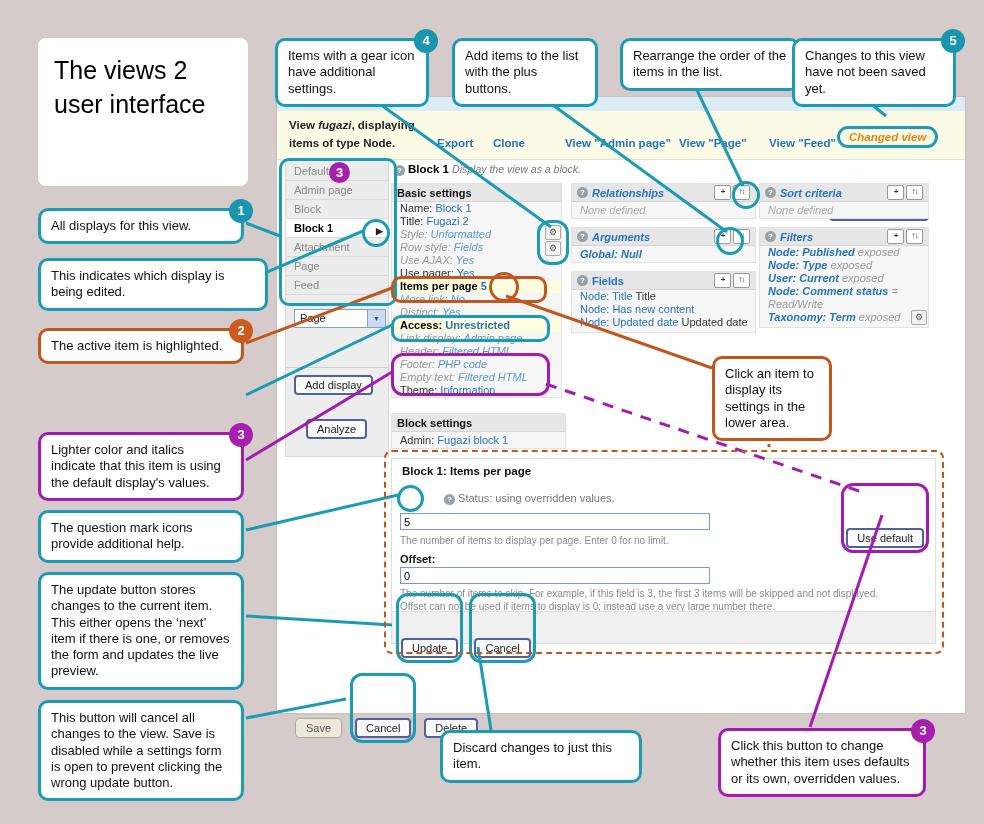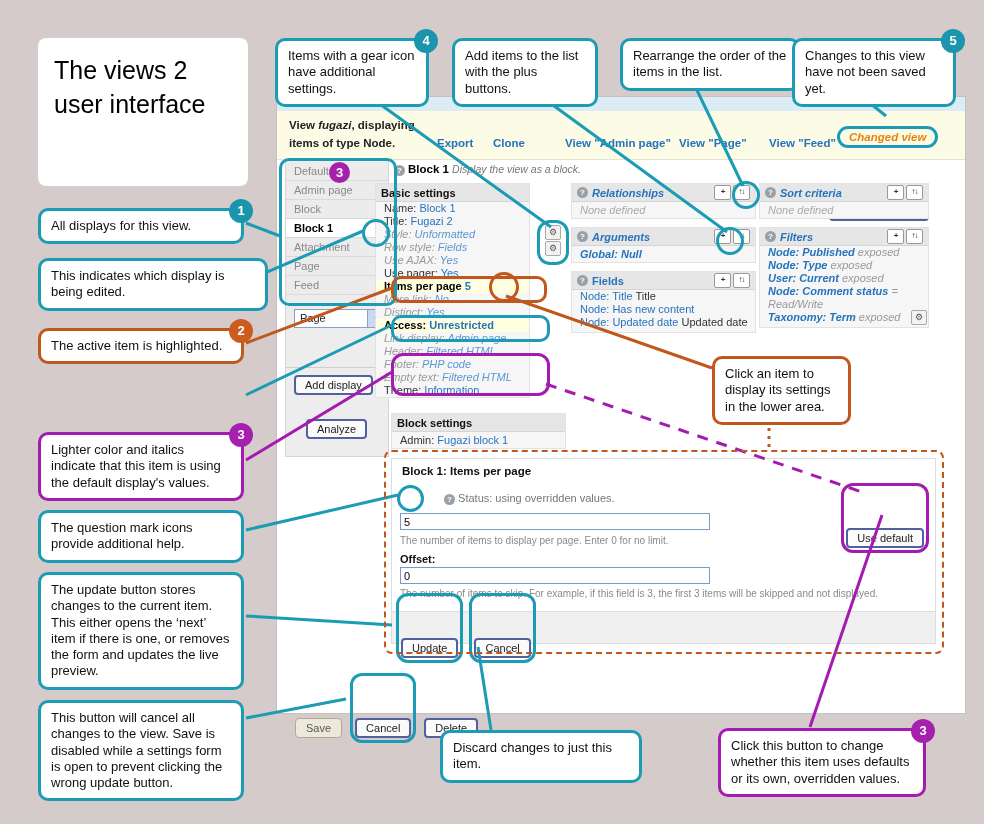--- a/index.html
+++ b/index.html
@@ -152,21 +152,21 @@
     <div class="divider"></div>
     <span class="btn" style="position:absolute;left:29px;top:282px;">Analyze</span>
 
     <div class="dhead">
       <span class="qicon">?</span>
       <b>Block 1</b>
       <span class="ddesc">Display the view as a block.</span>
     </div>
     <span class="btn" style="position:absolute;left:552px;top:64px;">Remove display</span>
 
-    <div class="panel" style="left:98px;top:86px;width:155px;">
+    <div class="panel" style="left:114px;top:86px;width:171px;">
       <div class="phead">
           <b>Basic settings</b>
         </div>
       <div class="bsrow"><span class="lab">Name:</span> <span class="val">Block 1</span></div>
       <div class="bsrow"><span class="lab">Title:</span> <span class="val">Fugazi 2</span></div>
       <div class="bsrow def"><span class="lab">Style:</span> <span class="val">Unformatted</span></div>
       <div class="bsrow def"><span class="lab">Row style:</span> <span class="val">Fields</span></div>
       <div class="bsrow def"><span class="lab">Use AJAX:</span> <span class="val">Yes</span></div>
       <div class="bsrow"><span class="lab">Use pager:</span> <span class="val">Yes</span></div>
       <div class="bsrow hl bold"><span class="lab" style="color:#000;">Items per page</span> <span class="val">5</span></div>
@@ -258,20 +258,21 @@
 
     <div class="formbox">
       <div class="ftitle">Block 1: Items per page</div>
       <div class="fstatus"><span class="qicon">?</span> <span>Status: using overridden values.</span></div>
       <span class="wrapring purple udwrap"><span class="btn">Use default</span></span>
       <input class="ti" style="top: 54px;" value="5">
       <div class="fhelp" style="top:76px;">The number of items to display per page. Enter 0 for no limit.</div>
       <div class="flabel" style="top:94px;">Offset:</div>
       <input class="ti" style="top: 108px;" value="0">
       <div class="fhelp" style="top:129px;">The number of items to skip. For example, if this field is 3, the first 3 items will be skipped and not displayed.</div>
+      <div class="fhelp" style="top:142px;">Offset can not be used if items to display is 0; instead use a very large number there.</div>
       <div class="fband">
         <span class="wrapring"><span class="btn">Update</span></span>
         <span class="wrapring"><span class="btn">Cancel</span></span>
       </div>
     </div>
 
     <div class="footbtns">
       <span class="btn disabled">Save</span>
       <span class="wrapring"><span class="btn">Cancel</span></span>
       <span class="btn">Delete</span>
@@ -334,17 +335,17 @@
   <div class="callout" style="left:38px;top:700px;width:206px;">
     <span>This button will cancel all changes to the view. Save is disabled while a settings form is open to prevent clicking the wrong update button.</span>
   </div>
   <div class="callout" style="left:440px;top:730px;width:202px;">
     <span>Discard changes to just this item.</span>
   </div>
   <div class="callout purple" style="left:718px;top:728px;width:208px;">
     <span>Click this button to change whether this item uses defaults or its own, overridden values.</span>
     <span class="badge purple">3</span>
   </div>
-  <div class="callout orange" style="left:712px;top:356px;width:139px;">
+  <div class="callout orange" style="left:712px;top:356px;width:120px;">
     <span>Click an item to display its settings in the lower area.</span>
   </div>
 
 </div>
 
 </body></html>

